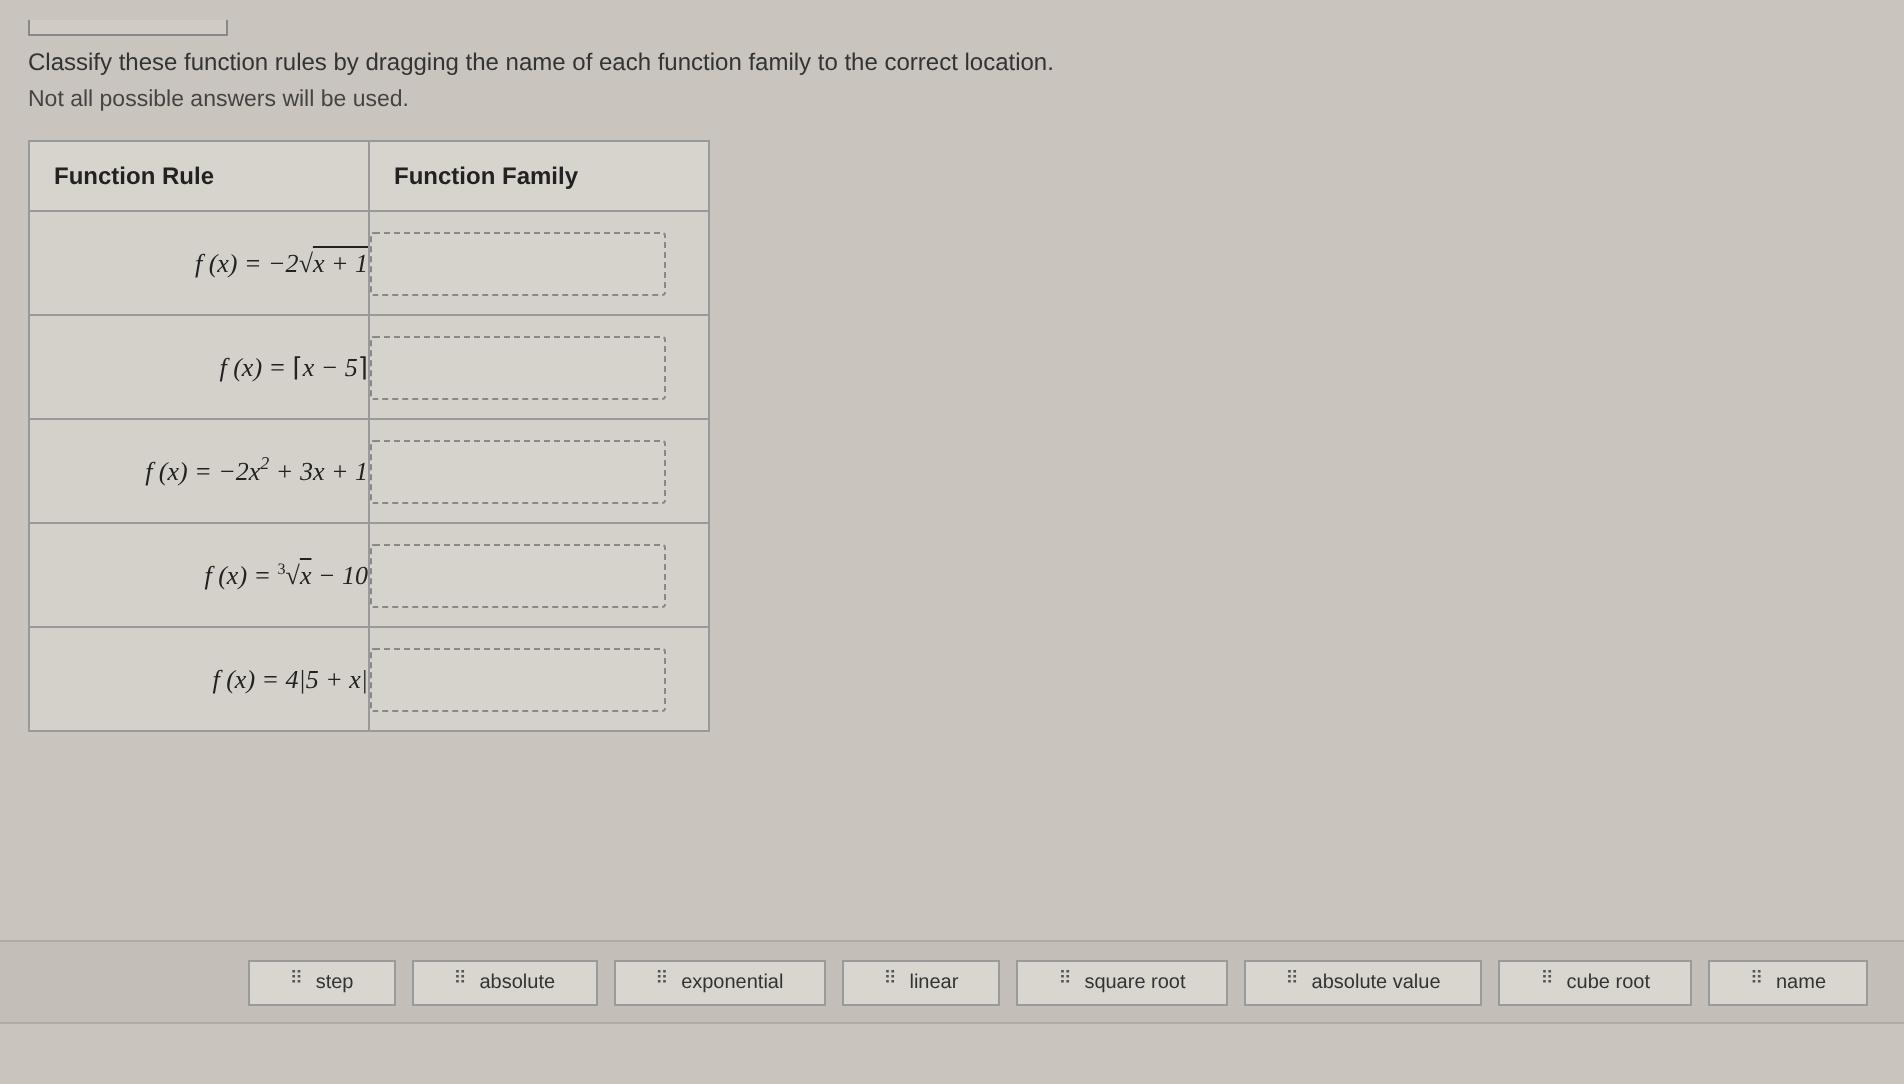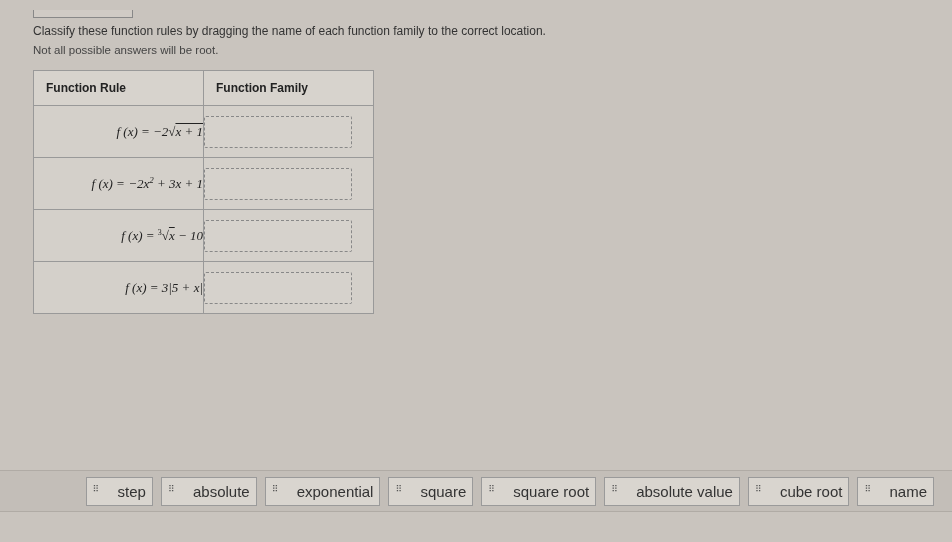--- a/index.html
+++ b/index.html
@@ -7,21 +7,21 @@
   width: 952px;
   height: 542px;
   background: #c9c4be;
   font-family: Arial, sans-serif;
   font-size: 12px;
   color: #333;
   position: relative;
   overflow: hidden;
 }
 .content {
-  padding: 10px 33px;
+  padding: 10px 14px;
 }
 .partial-border {
   border: 1px solid #888;
   border-top: none;
   height: 8px;
   width: 100px;
   margin-bottom: 6px;
   background: #d0cbc5;
 }
 .instruction {
@@ -96,26 +96,26 @@
   border-bottom: 1px solid #b0aba5;
   display: flex;
   align-items: center;
   justify-content: flex-end;
   padding-right: 18px;
   gap: 8px;
 }
 .tile {
   background: #d9d5cf;
   border: 1px solid #9a9a9a;
-  padding: 5px 6px;
-  font-size: 15px;
+  padding: 5px 20px;
+  font-size: 10px;
   color: #333;
   display: flex;
   align-items: center;
-  gap: 17px;
+  gap: 5px;
   cursor: move;
 }
 .grip {
   display: inline-block;
   width: 8px;
   height: 8px;
   position: relative;
 }
 .grip::before {
   content: "⠿";
@@ -126,57 +126,65 @@
   left: 0;
 }
 .sup { font-size: 9px; vertical-align: super; font-style: italic; }
 </style>
 </head>
 <body>
 
 <div class="content">
   <div class="partial-border"></div>
   <div class="instruction">Classify these function rules by dragging the name of each function family to the correct location.</div>
-  <div class="subinstruction">Not all possible answers will be root.</div>
+  <div class="subinstruction">Not all possible answers will be used.</div>
 
   <table class="ftable">
     <thead>
       <tr>
         <th>Function Rule</th>
         <th>Function Family</th>
       </tr>
     </thead>
     <tbody>
       <tr>
         <td class="rule-cell">
           <span>f (x) = −2<span class="sqrt-sym">√</span><span class="overline">x + 1</span></span>
         </td>
         <td class="drop-cell">
             <div class="dropzone"></div>
           </td>
       </tr>
       <tr>
         <td class="rule-cell">
+          <span>f (x) = <span class="floor">⌈</span>x − 5<span class="floor">⌉</span></span>
+        </td>
+        <td class="drop-cell">
+            <div class="dropzone"></div>
+          </td>
+      </tr>
+      <tr>
+        <td class="rule-cell">
           <span>f (x) = −2x<span class="sup">2</span> + 3x + 1</span>
         </td>
         <td class="drop-cell">
             <div class="dropzone"></div>
           </td>
       </tr>
       <tr>
         <td class="rule-cell">
           <span>f (x) = <span class="sqrt-sym"><span style="font-size:8px;vertical-align:top;">3</span>√</span><span class="overline">x</span> − 10</span>
         </td>
         <td class="drop-cell">
             <div class="dropzone"></div>
           </td>
       </tr>
       <tr>
         <td class="rule-cell">
-          <span>f (x) = 3|5 + x|</span>
+          <span>f (x) = 4|5 + x|</span>
         </td>
         <td class="drop-cell">
             <div class="dropzone"></div>
           </td>
       </tr>
     </tbody>
   </table>
 </div>
 
 <div class="tray">
@@ -187,21 +195,21 @@
   <div class="tile">
       <span class="grip"></span>
       <span>absolute</span>
     </div>
   <div class="tile">
       <span class="grip"></span>
       <span>exponential</span>
     </div>
   <div class="tile">
       <span class="grip"></span>
-      <span>square</span>
+      <span>linear</span>
     </div>
   <div class="tile">
       <span class="grip"></span>
       <span>square root</span>
     </div>
   <div class="tile">
       <span class="grip"></span>
       <span>absolute value</span>
     </div>
   <div class="tile">

